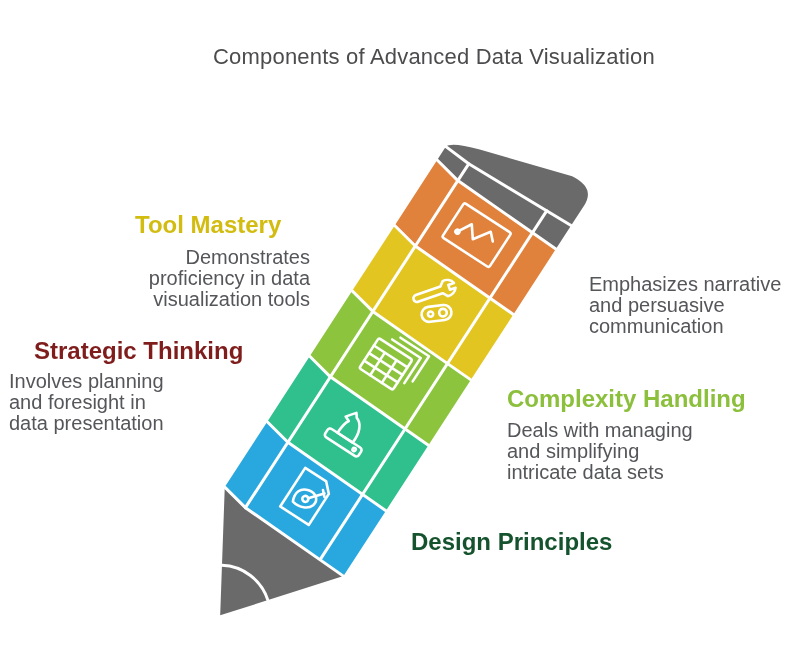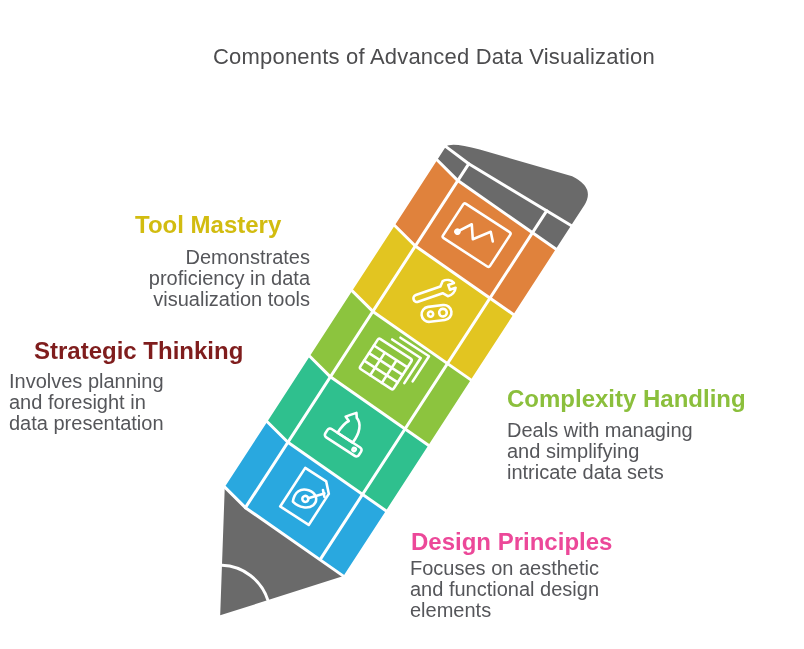--- a/index.html
+++ b/index.html
@@ -101,20 +101,20 @@
       </g>
     </g>
   </svg>
 
   <div class="callout-heading h-tool-mastery" style="color: rgb(210, 188, 16);">Tool Mastery</div>
   <div class="callout-body b-tool-mastery">Demonstrates proficiency in data visualization tools</div>
 
   <div class="callout-heading h-strategic-thinking" style="color: #7f1d1d;">Strategic Thinking</div>
   <div class="callout-body b-strategic-thinking">Involves planning and foresight in data presentation</div>
 
+  <div class="callout-body b-data-storytelling">Emphasizes narrative and persuasive communication</div>
 
   <div class="callout-heading h-complexity-handling" style="color: rgb(139, 191, 60);">Complexity Handling</div>
   <div class="callout-body b-complexity-handling">Deals with managing and simplifying intricate data sets</div>
 
-  <div class="callout-heading h-design-principles" style="color: #ec4899;">Design Principles</div>
-  <div class="callout-body b-design-principles">Focuses on aesthetic and functional design elements</div>
+  <div class="callout-heading h-design-principles" style="color: #14532d;">Design Principles</div>
 
 </div>
 
 </body></html>

